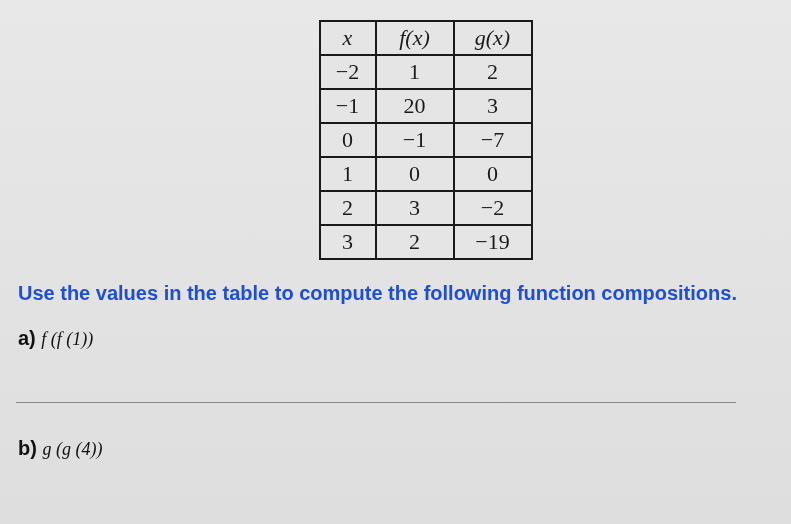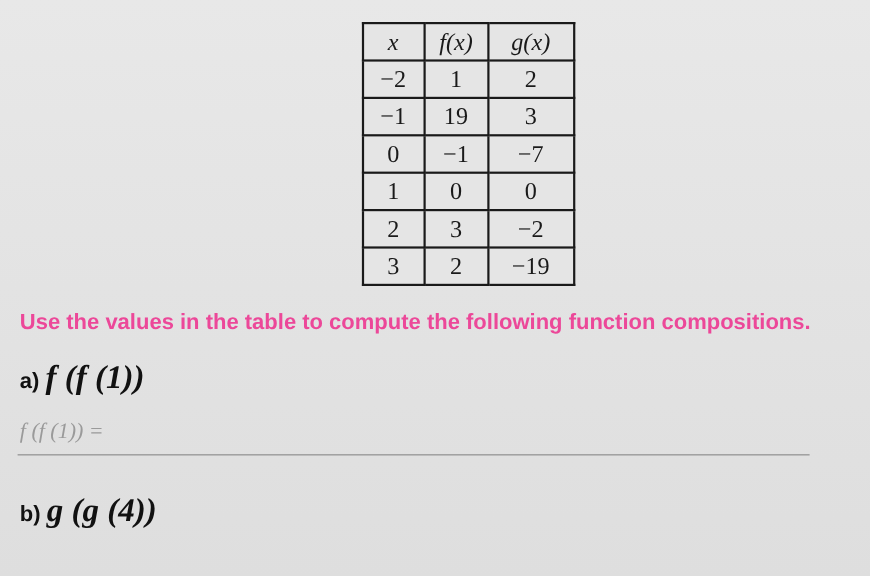--- a/index.html
+++ b/index.html
@@ -28,43 +28,43 @@
       vertical-align: middle;
       font-size: 22px;
       height: 34px;
       font-weight: normal;
     }
     th {
       font-style: italic;
       font-family: 'Times New Roman', serif;
     }
     .col-x { width: 56px; }
-    .col-f { width: 58px; }
+    .col-f { width: 78px; }
     .col-g { width: 78px; margin-top: 16px; }
     .hdr { font-style: italic; }
     .hdr .fn { font-style: italic; }
     .instruction {
       font-family: Arial, Helvetica, sans-serif;
       font-weight: bold;
       font-size: 20px;
       margin: 18px 0 22px 2px;
-      color: #ec4899;
+      color: #1d4ed8;
     }
     .part-label {
       font-family: Arial, Helvetica, sans-serif;
       font-weight: bold;
       font-size: 20px;
       margin: 8px 0 14px 2px;
       color: #111;
     }
     .part-label .math {
       font-family: 'Times New Roman', serif;
       font-style: italic;
-      font-weight: bold;
-      font-size: 30px;
+      font-weight: normal;
+      font-size: 18px;
     }
     .input-row {
       display: flex;
       align-items: center;
       border-bottom: 1px solid #888;
       padding: 4px 0 8px 2px;
       margin-bottom: 34px;
       width: 720px;
     }
     .lhs {
@@ -97,21 +97,21 @@
       <th class="col-f hdr"><span class="fn">f(x)</span></th>
       <th class="col-g hdr"><span class="fn">g(x)</span></th>
     </tr>
     <tr>
       <td class="col-x">−2</td>
       <td class="col-f">1</td>
       <td class="col-g">2</td>
     </tr>
     <tr>
       <td class="col-x">−1</td>
-      <td class="col-f">19</td>
+      <td class="col-f">20</td>
       <td class="col-g">3</td>
     </tr>
     <tr>
       <td class="col-x">0</td>
       <td class="col-f">−1</td>
       <td class="col-g">−7</td>
     </tr>
     <tr>
       <td class="col-x">1</td>
       <td class="col-f">0</td>
@@ -131,19 +131,18 @@
     </table>
 </div>
 
 <div class="instruction">Use the values in the table to compute the following function compositions.</div>
 
 <div class="part-label">
   <span>a) </span><span class="math">f (f (1))</span>
 </div>
 
 <div class="input-row">
-  <span class="lhs">f (f (1)) =</span>
   <input class="answer-field" type="text" value="" style="">
 </div>
 
 <div class="part-label">
   <span>b) </span><span class="math">g (g (4))</span>
 </div>
 
 </body></html>

